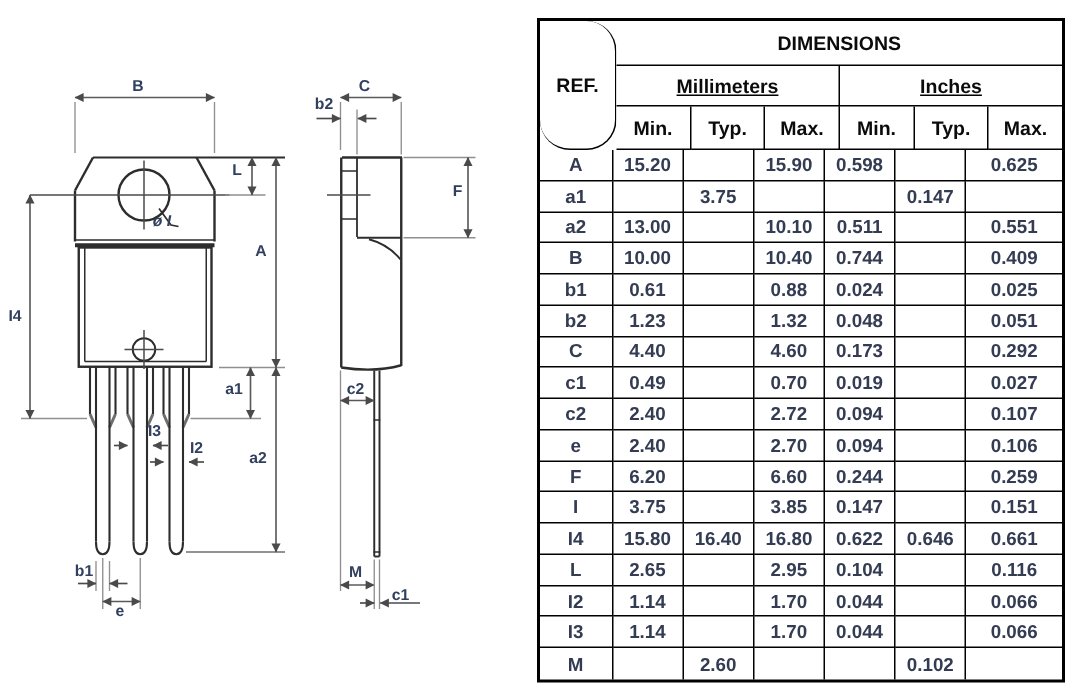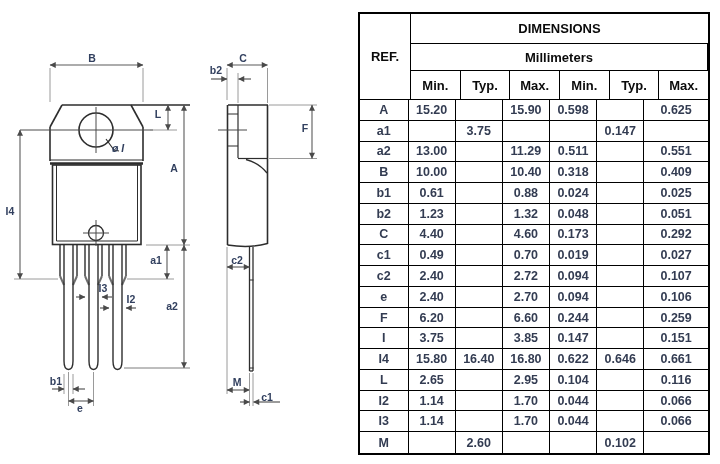--- a/index.html
+++ b/index.html
@@ -12,24 +12,24 @@
   
   #dimtable{position:absolute;left:358px;top:12px;width:352px;height:443px;
             border:2px solid #000;box-sizing:border-box;display:flex;flex-direction:column;
             background:#fff;}
   .cell{box-sizing:border-box;border-right:1.5px solid #000;border-bottom:1.5px solid #000;
         display:flex;align-items:center;justify-content:center;overflow:hidden;}
   .cell.last{border-right:none;}
   .hdr{font-weight:bold;font-size:13px;color:#0b0b0b;}
   .num{font-weight:bold;font-size:12.5px;color:#333c52;}
   #thead{display:flex;flex:0 0 auto;}
-  #ref-cell-head{width:51px;height:86px;}
+  #ref-cell-head{width:51px;height:86px;border-radius:20px;}
   #head-right{width:297px;display:flex;flex-direction:column;}
   #dims-title{height:30px;}
-  #unit-row{display:flex;height:27px;}
+  #unit-row{display:flex;height:27px;text-decoration:underline;}
   #unit-row .cell{flex:1;}
   #mtm-row{display:flex;height:29px;}
   #mtm-row .cell{flex:1;}
   #tbody{display:flex;flex-direction:column;flex:1;}
   .tr{display:flex;flex:1;}
   .td{box-sizing:border-box;border-right:1.5px solid #000;border-bottom:1.5px solid #000;
       display:flex;align-items:center;justify-content:center;}
   .tr:last-child .td{border-bottom:none;}
   .td.c0{width:51px;}
   .td.c1,.td.c2,.td.c3,.td.c4,.td.c5{width:49.5px;}
@@ -189,36 +189,37 @@
     <div class="dimlabel" style="left:92px;top:58px;">B</div>
     <div class="dimlabel" style="left:158px;top:114px;">L</div>
     <div class="dimlabel" style="left:174px;top:168px;">A</div>
     <div class="dimlabel" style="left:10px;top:211px;">I4</div>
     <div class="dimlabel" style="left:156px;top:260px;">a1</div>
     <div class="dimlabel" style="left:172px;top:306px;">a2</div>
     <div class="dimlabel" style="left:103px;top:288px;">I3</div>
     <div class="dimlabel" style="left:131px;top:299px;">I2</div>
     <div class="dimlabel" style="left:56px;top:381px;">b1</div>
     <div class="dimlabel" style="left:80px;top:408px;">e</div>
-    <div class="dimlabel" style="left:118px;top:148px;font-style:italic;">ø I</div>
+    <div class="dimlabel" style="left:108px;top:148px;font-style:italic;">ø I</div>
     <div class="dimlabel" style="left:243px;top:58px;">C</div>
     <div class="dimlabel" style="left:216px;top:70px;">b2</div>
     <div class="dimlabel" style="left:305px;top:128px;">F</div>
     <div class="dimlabel" style="left:237px;top:260px;">c2</div>
     <div class="dimlabel" style="left:237px;top:382px;">M</div>
     <div class="dimlabel" style="left:267px;top:397px;">c1</div>
   </div>
 
   <div id="dimtable">
     <div id="thead">
       <div id="ref-cell-head" class="cell hdr">REF.</div>
       <div id="head-right">
         <div id="dims-title" class="cell hdr last">DIMENSIONS</div>
         <div id="unit-row">
           <div class="cell hdr">Millimeters</div>
+          <div class="cell hdr last">Inches</div>
         </div>
         <div id="mtm-row">
           <div class="cell hdr">Min.</div>
           <div class="cell hdr">Typ.</div>
           <div class="cell hdr">Max.</div>
           <div class="cell hdr">Min.</div>
           <div class="cell hdr">Typ.</div>
           <div class="cell hdr last">Max.</div>
         </div>
       </div>
@@ -239,31 +240,31 @@
           <div class="td c2 num">3.75</div>
           <div class="td c3 num"></div>
           <div class="td c4 num"></div>
           <div class="td c5 num">0.147</div>
           <div class="td c6 num"></div>
         </div>
         <div class="tr">
           <div class="td c0 num">a2</div>
           <div class="td c1 num">13.00</div>
           <div class="td c2 num"></div>
-          <div class="td c3 num">11.29</div>
+          <div class="td c3 num">10.10</div>
           <div class="td c4 num">0.511</div>
           <div class="td c5 num"></div>
           <div class="td c6 num">0.551</div>
         </div>
         <div class="tr">
           <div class="td c0 num">B</div>
           <div class="td c1 num">10.00</div>
           <div class="td c2 num"></div>
           <div class="td c3 num">10.40</div>
-          <div class="td c4 num">0.318</div>
+          <div class="td c4 num">0.744</div>
           <div class="td c5 num"></div>
           <div class="td c6 num">0.409</div>
         </div>
         <div class="tr">
           <div class="td c0 num">b1</div>
           <div class="td c1 num">0.61</div>
           <div class="td c2 num"></div>
           <div class="td c3 num">0.88</div>
           <div class="td c4 num">0.024</div>
           <div class="td c5 num"></div>

